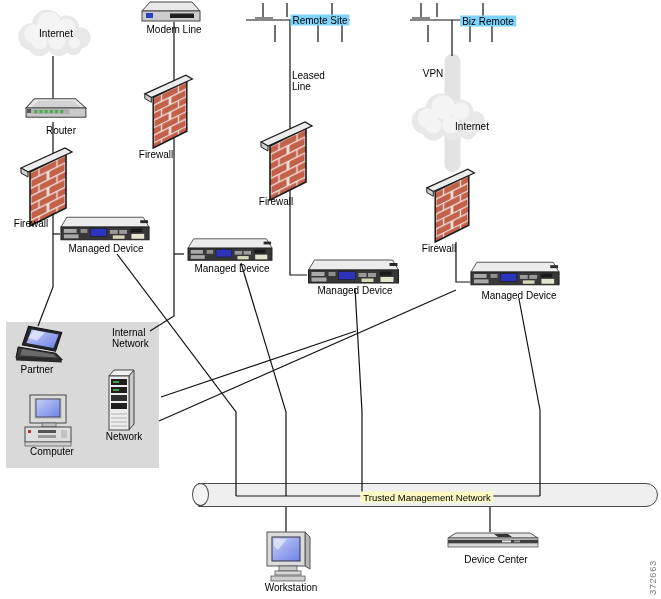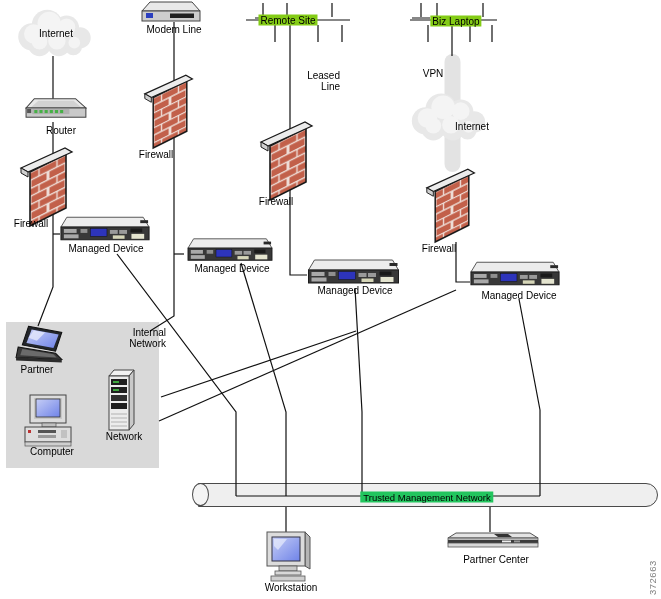--- a/index.html
+++ b/index.html
@@ -4,23 +4,23 @@
 <style>
   html,body{margin:0;padding:0;background:#fff;}
   #canvas{position:relative;width:661px;height:599px;background:#ffffff;overflow:hidden;
           font-family:"Liberation Sans",sans-serif;}
   .box{position:absolute;z-index:1;}
   .dev{position:absolute;z-index:3;}
   #lines{position:absolute;left:0;top:0;z-index:2;}
   .label{position:absolute;z-index:5;font-size:10px;color:#000;transform:translateX(-50%);
          white-space:nowrap;padding-left:6px;}
   .label.sm{font-size:10px;}
-  .label.wrap{white-space:normal;text-align:right;line-height:11px;}
-  .label.seg{transform:translate(-50%,-50%);background:#84cc16;padding:0 2px;}
-  .label.onpipe{transform:translate(-50%,-50%);background:#22c55e;padding:0 3px;font-size:9.5px;}
+  .label.wrap{white-space:normal;text-align:left;line-height:11px;}
+  .label.seg{transform:translate(-50%,-50%);background:#7dd3fc;padding:0 2px;margin-left:32px;}
+  .label.onpipe{transform:translate(-50%,-50%);background:#fef9c3;padding:0 3px;font-size:9.5px;}
   #internal-box{left:6px;top:322px;width:153px;height:146px;background:#d9d9d9;}
   #pipe{left:198px;top:483px;width:460px;height:24px;background:#efefef;
         border:1.4px solid #4a4a4a;border-radius:0 12px 12px 0;box-sizing:border-box;}
   #pipe-cap{position:absolute;left:-7px;top:-1.4px;width:15px;height:21px;background:#f4f4f4;
         border:1.4px solid #4a4a4a;border-radius:50%;}
   #fig-num{position:absolute;left:647px;top:595px;z-index:5;transform:rotate(-90deg);
         transform-origin:top left;font-size:9.5px;color:#808080;letter-spacing:.5px;}
 </style>
 </head>
 <body>
@@ -234,31 +234,31 @@
   </svg>
 
   <div class="label" style="left:53px;top:28px">Internet</div>
   <div class="label" style="left:58px;top:125px">Router</div>
   <div class="label" style="left:28px;top:218px">Firewall</div>
   <div class="label" style="left:171px;top:24px">Modem Line</div>
   <div class="label" style="left:153px;top:149px">Firewall</div>
   <div class="label seg" style="left:288px;top:20px">Remote Site</div>
   <div class="label wrap" style="left:313px;top:70px;width:48px">Leased Line</div>
   <div class="label" style="left:273px;top:196px">Firewall</div>
-  <div class="label seg" style="left:456px;top:21px">Biz Laptop</div>
+  <div class="label seg" style="left:456px;top:21px">Biz Remote</div>
   <div class="label" style="left:430px;top:68px">VPN</div>
   <div class="label" style="left:469px;top:121px">Internet</div>
   <div class="label" style="left:436px;top:243px">Firewall</div>
   <div class="label sm" style="left:103px;top:243px">Managed Device</div>
   <div class="label sm" style="left:229px;top:263px">Managed Device</div>
   <div class="label sm" style="left:352px;top:285px">Managed Device</div>
   <div class="label sm" style="left:516px;top:290px">Managed Device</div>
   <div class="label wrap" style="left:136px;top:327px;width:54px">Internal Network</div>
   <div class="label" style="left:34px;top:364px">Partner</div>
   <div class="label" style="left:49px;top:446px">Computer</div>
   <div class="label" style="left:121px;top:431px">Network</div>
   <div class="label onpipe" style="left:427px;top:497px">Trusted Management Network</div>
   <div class="label" style="left:288px;top:582px">Workstation</div>
-  <div class="label" style="left:493px;top:554px">Partner Center</div>
+  <div class="label" style="left:493px;top:554px">Device Center</div>
 
   <div id="fig-num">372663</div>
 
 </div>
 
 </body></html>

